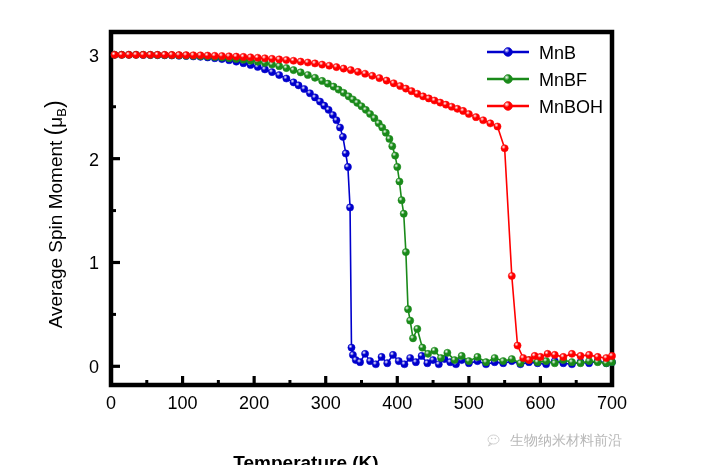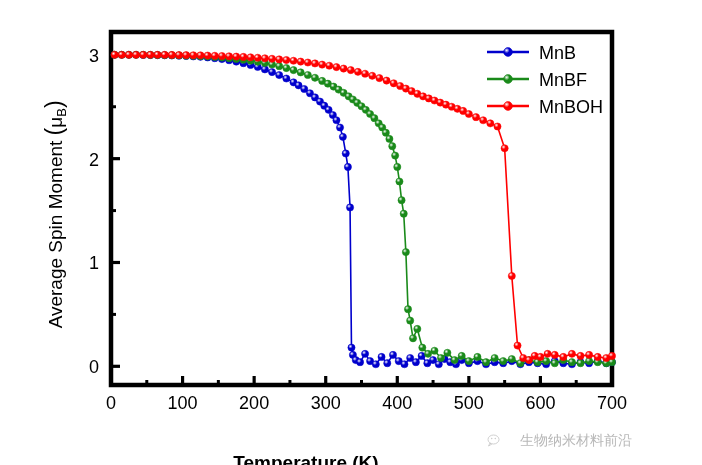--- a/index.html
+++ b/index.html
@@ -52,21 +52,21 @@
   }
   .paren {
     font-size: 23px;
   }
   #watermark {
     position: absolute;
     left: 487px;
     top: 432px;
     display: flex;
     align-items: center;
-    gap: 16px;
+    gap: 6px;
     color: #b8b8b8;
     font-size: 14px;
     font-family: "DejaVu Sans", sans-serif;
     white-space: nowrap;
   }
   #watermark-icon {
     width: 17px;
     height: 14px;
   }
   .legend-label {

